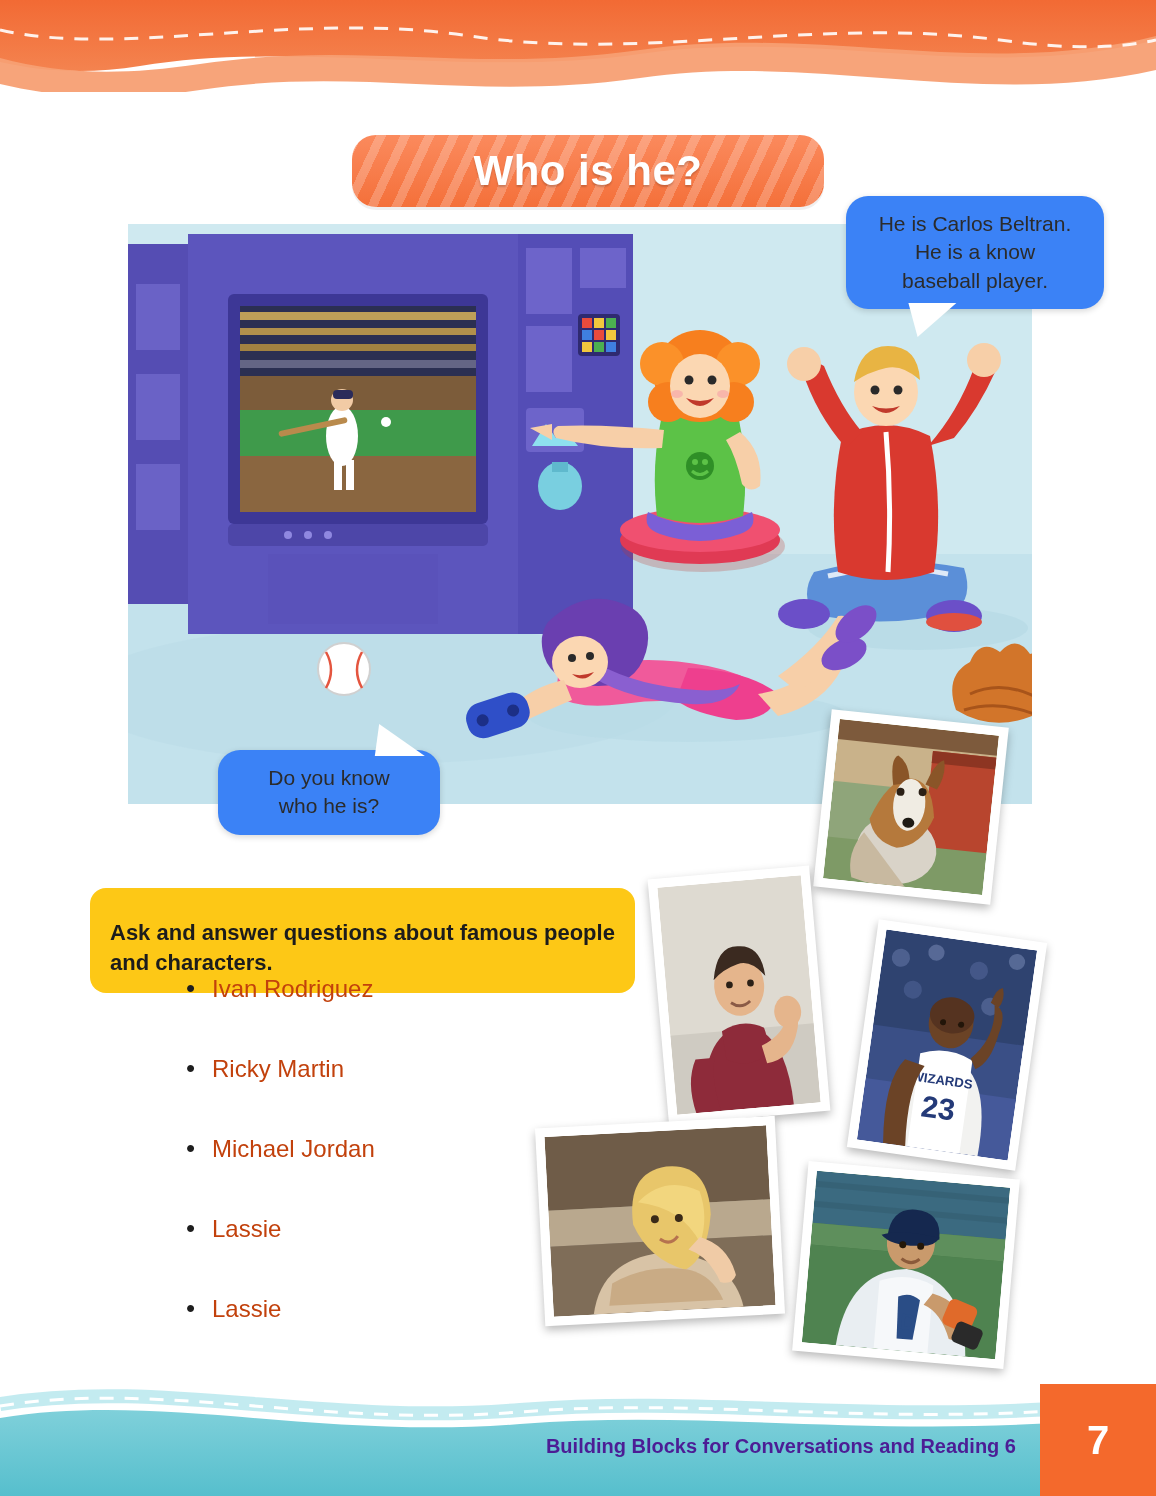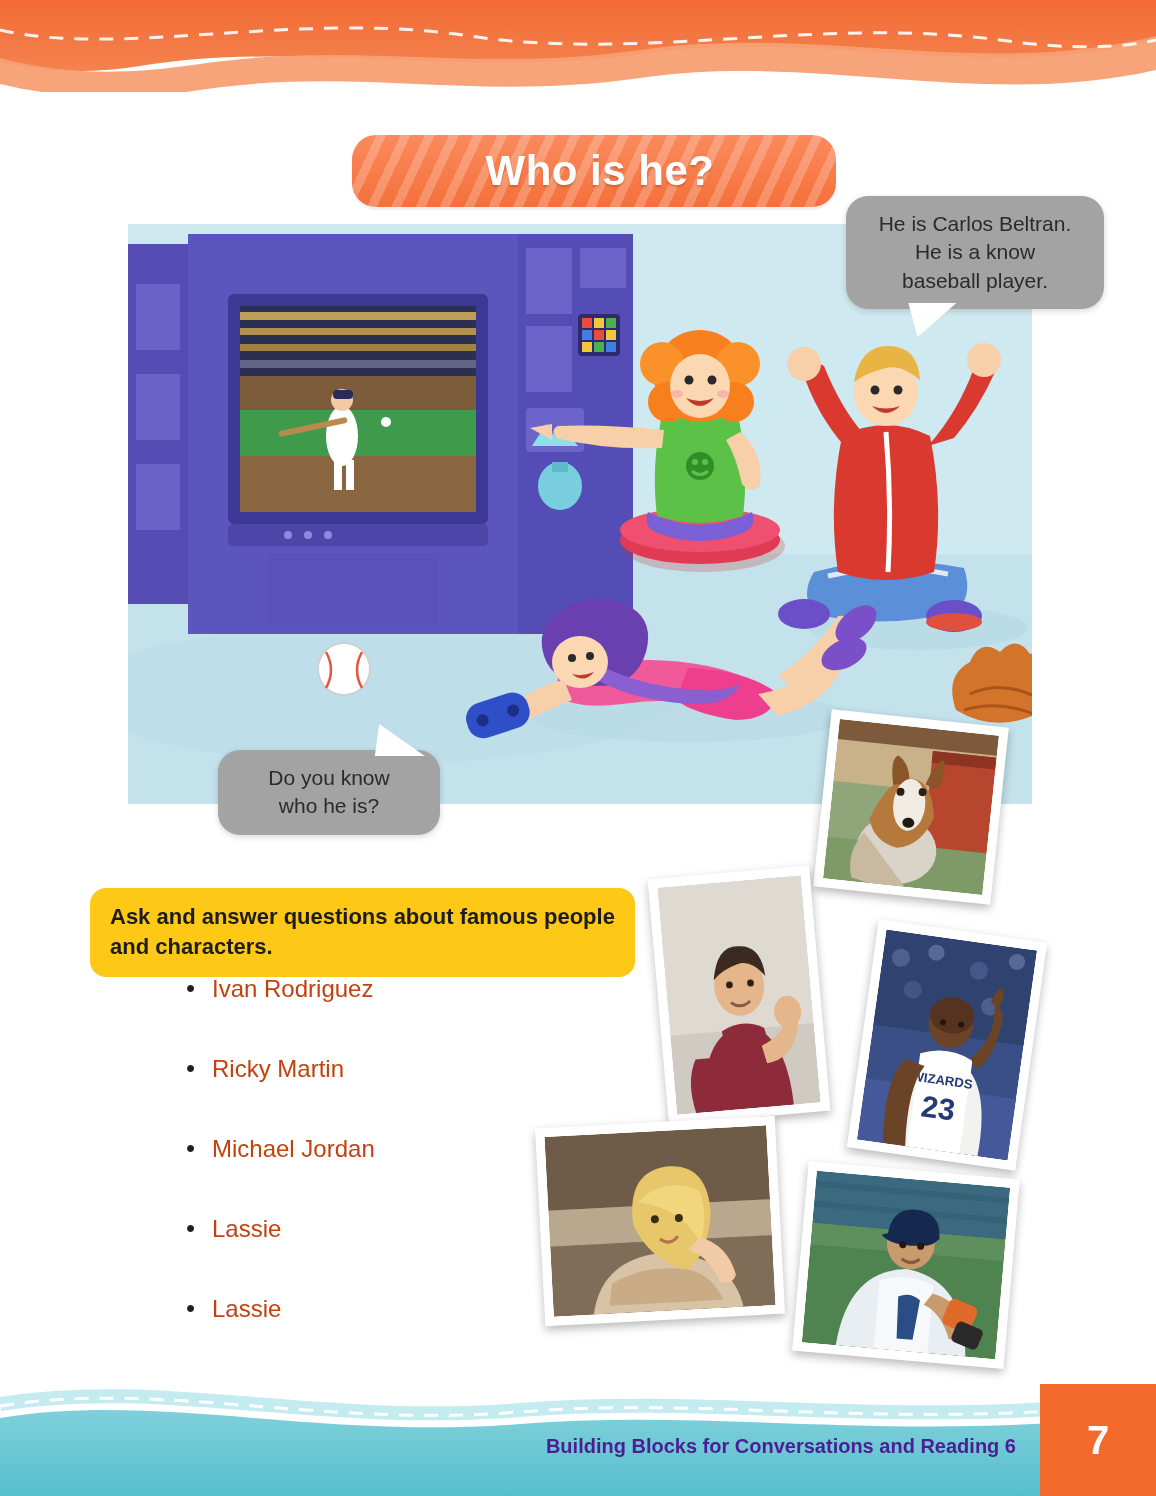--- a/index.html
+++ b/index.html
@@ -35,21 +35,20 @@
     border-radius: 24px;
     background:
       repeating-linear-gradient(115deg,
         rgba(255,255,255,0.22) 0px, rgba(255,255,255,0.22) 9px,
         rgba(255,255,255,0) 9px, rgba(255,255,255,0) 22px),
       linear-gradient(#fb8a5d, #f4703a);
     box-shadow: 0 3px 0 rgba(0,0,0,0.06);
     display: flex;
     align-items: center;
     justify-content: center;
-    padding-left: 12px;
   }
   .title-pill .title-text {
     color: #ffffff;
     font-size: 42px;
     font-weight: bold;
     letter-spacing: 0.5px;
     text-shadow: 0 2px 2px rgba(0,0,0,0.18);
   }
 
   
@@ -60,21 +59,21 @@
     width: 904px;
     height: 580px;
     background: linear-gradient(#bfe6ee, #d7eef3 55%, #cfe7ef);
     overflow: hidden;
   }
   .scene svg { display:block; }
 
   
   .bubble {
     position: absolute;
-    background: #a3a3a3;
+    background: #3b82f6;
     border-radius: 22px;
     box-shadow: 0 2px 6px rgba(0,0,0,0.16);
     color: #2b2b2b;
     text-align: center;
     line-height: 1.35;
     font-size: 21px;
     padding: 14px 20px;
     box-sizing: border-box;
   }
   .bubble-right {
@@ -106,21 +105,21 @@
     transform: skewX(10deg);
   }
 
   
   .instruction {
     position: absolute;
     top: 888px; left: 90px;
     width: 545px;
     border-radius: 16px;
     background: #fdc816;
-    padding: 14px 20px 16px 20px;
+    padding: 30px 20px 16px 20px;
     box-sizing: border-box;
     color: #1c1c1c;
     font-size: 22px;
     font-weight: bold;
     line-height: 1.35;
   }
 
   
   .name-list {
     position: absolute;

